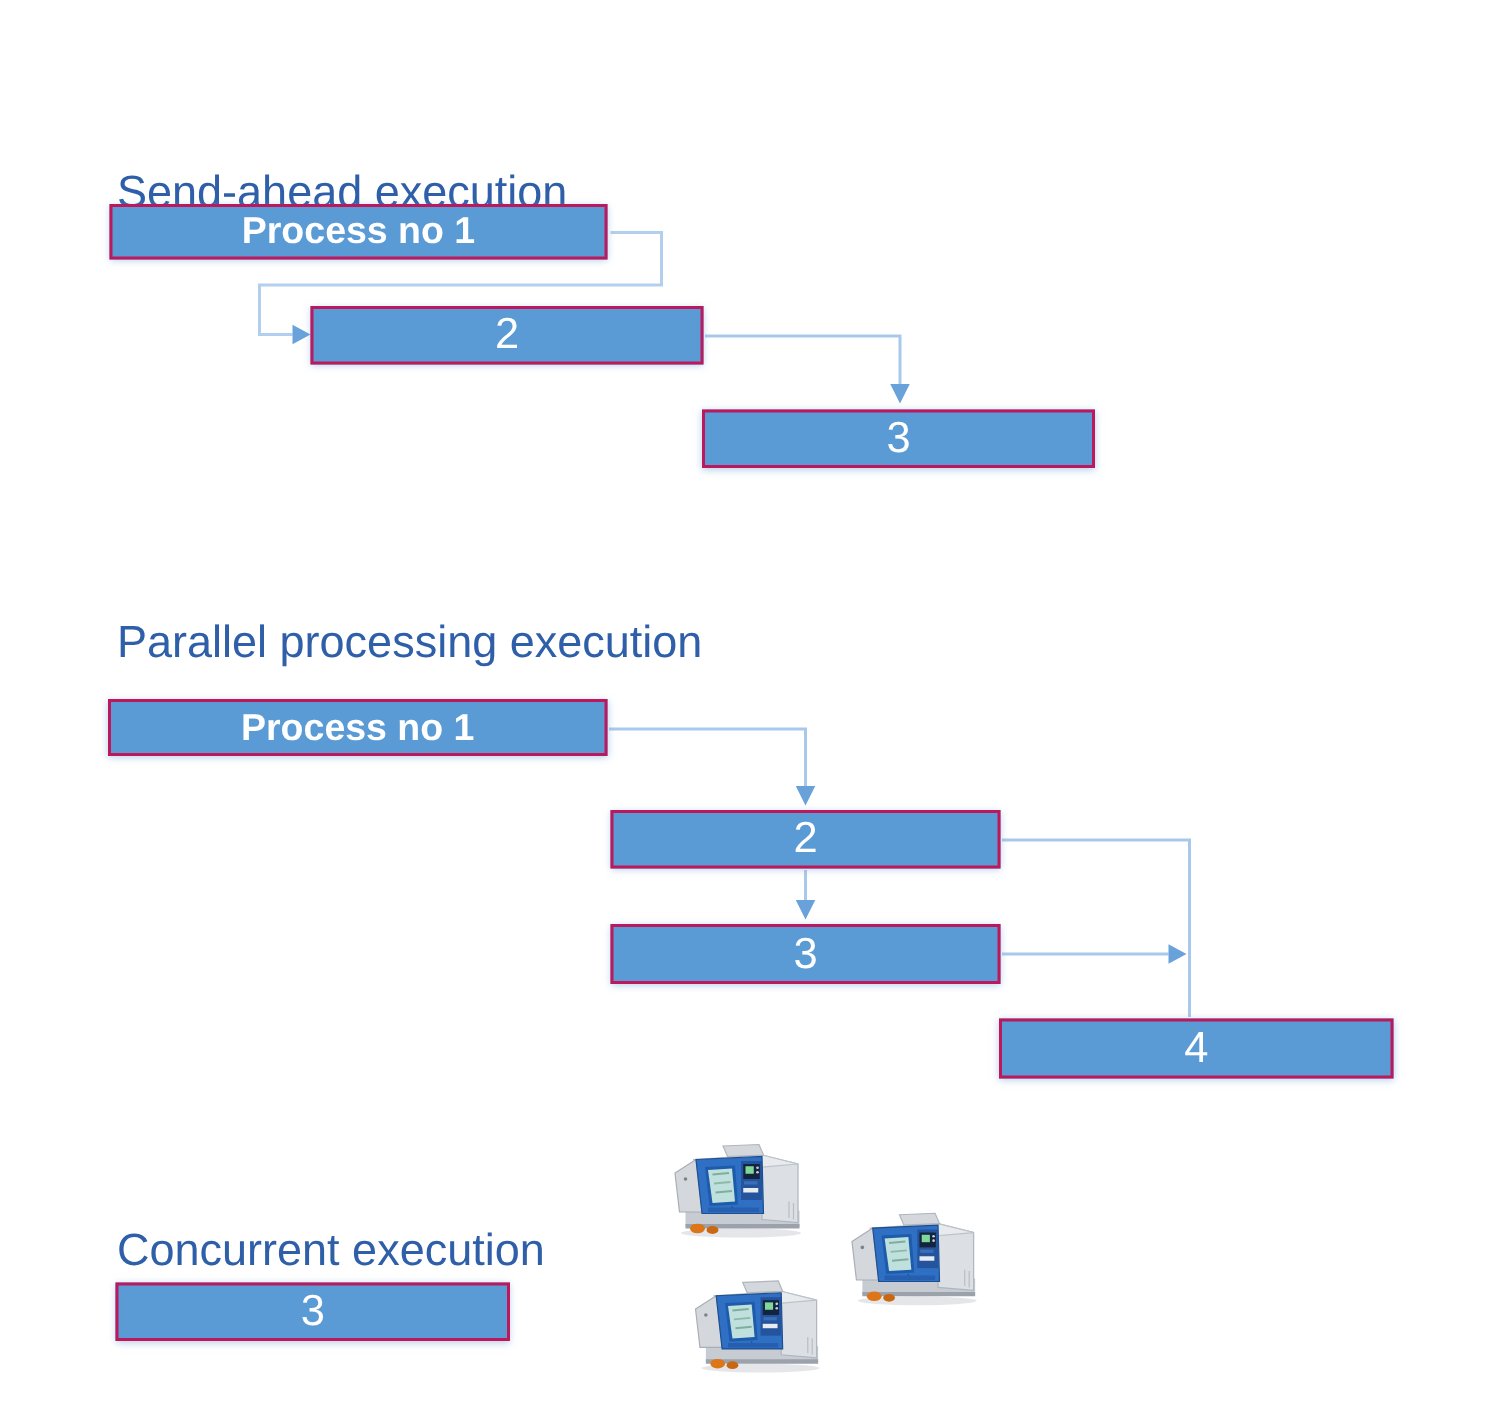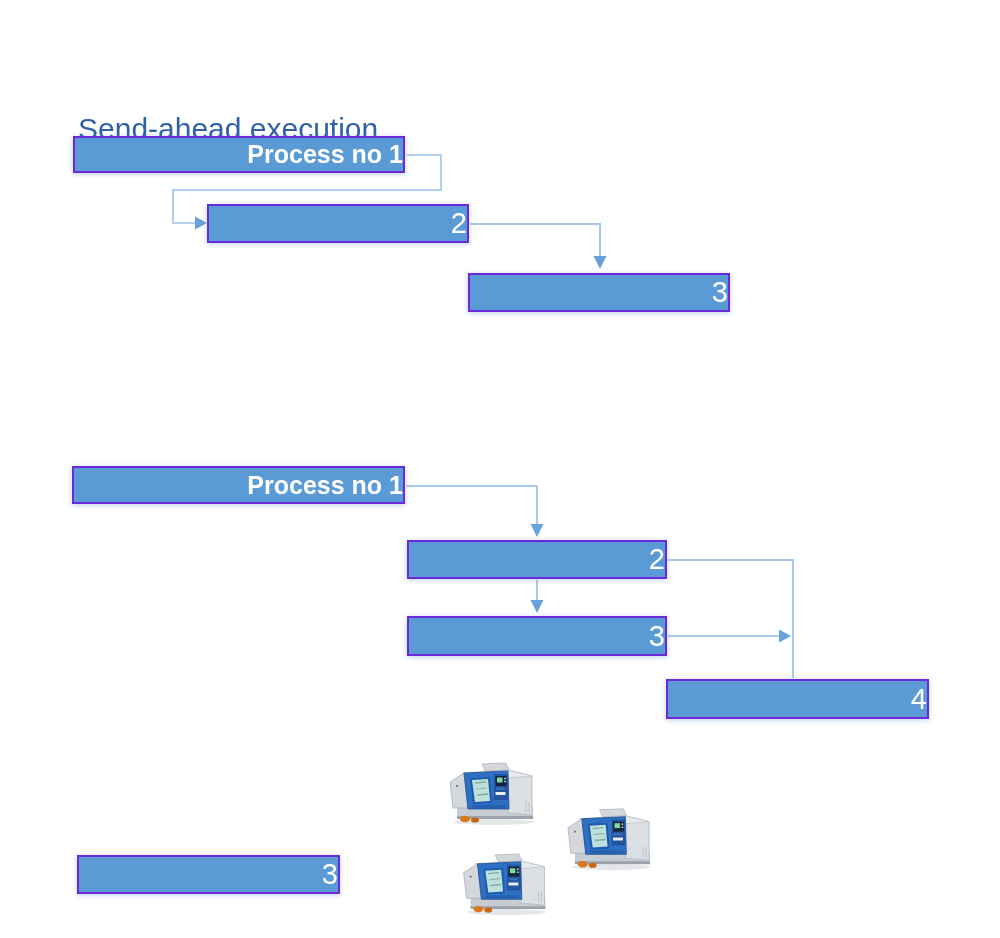--- a/index.html
+++ b/index.html
@@ -14,25 +14,25 @@
     position:absolute;
     font-size:30px;
     color:#2E5FA8;
     letter-spacing:0px;
     white-space:nowrap;
     margin-top:46px;
   }
   .bar{
     position:absolute;
     background:#5B9BD5;
-    border:2px solid #6d28d9;
+    border:2px solid #be185d;
     box-sizing:border-box;
     display:flex;
     align-items:center;
-    justify-content:flex-end;
+    justify-content:center;
     color:#ffffff;
     box-shadow:0 1px 5px rgba(120,165,215,0.55);
   }
   .bar .lbl-main{
     font-weight:bold;
     font-size:25px;
     line-height:1;
   }
   .bar .lbl-num{
     font-weight:normal;
@@ -79,34 +79,36 @@
   <div class="bar" style="left:73px;top:136px;width:332px;height:37px;">
     <span class="lbl-main">Process no 1</span>
   </div>
   <div class="bar" style="left:207px;top:204px;width:262px;height:39px;">
     <span class="lbl-num">2</span>
   </div>
   <div class="bar" style="left:468px;top:273px;width:262px;height:39px;">
     <span class="lbl-num">3</span>
   </div>
 
+  <div class="section-title" style="left:78px;top:366px;">Parallel processing execution</div>
 
   <div class="bar" style="left:72px;top:466px;width:333px;height:38px;">
     <span class="lbl-main">Process no 1</span>
   </div>
   <div class="bar" style="left:407px;top:540px;width:260px;height:39px;">
     <span class="lbl-num">2</span>
   </div>
   <div class="bar" style="left:407px;top:616px;width:260px;height:40px;">
     <span class="lbl-num">3</span>
   </div>
   <div class="bar" style="left:666px;top:679px;width:263px;height:40px;">
     <span class="lbl-num">4</span>
   </div>
 
+  <div class="section-title" style="left:78px;top:771px;">Concurrent execution</div>
 
   <div class="bar" style="left:77px;top:855px;width:263px;height:39px;">
     <span class="lbl-num">3</span>
   </div>
 
   <svg width="0" height="0" style="position:absolute">
     <defs>
       <symbol id="cnc-machine" viewBox="0 0 94 66">
 
         <ellipse cx="46" cy="61" rx="40" ry="3" fill="#D8DBDF" opacity="0.7"></ellipse>

